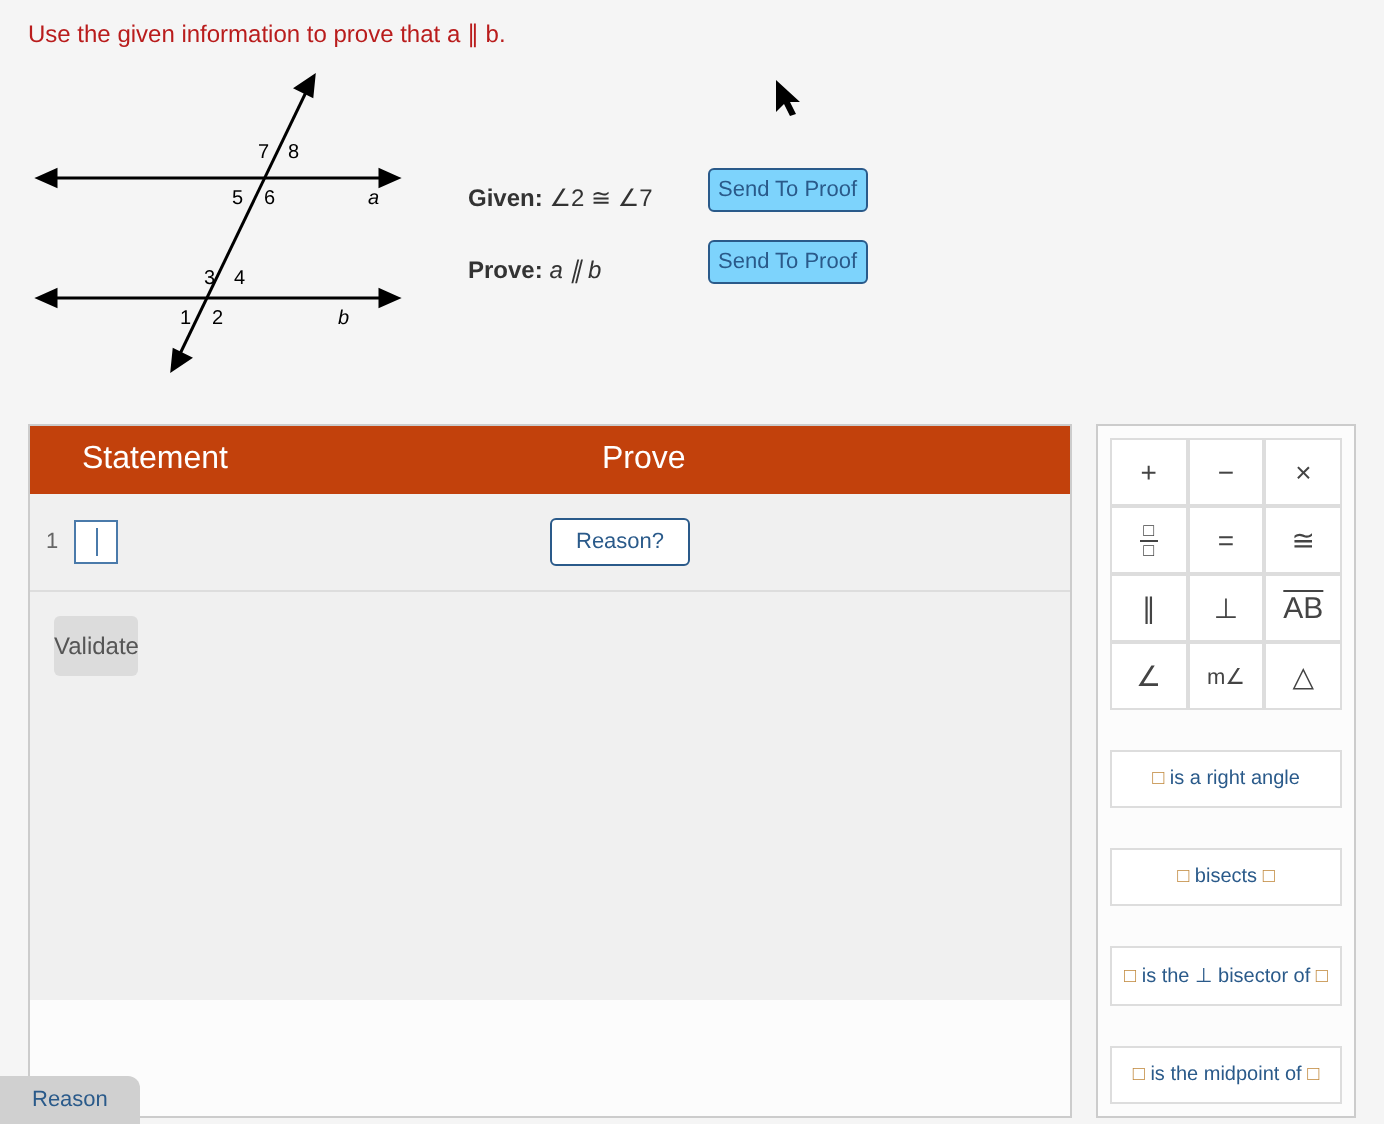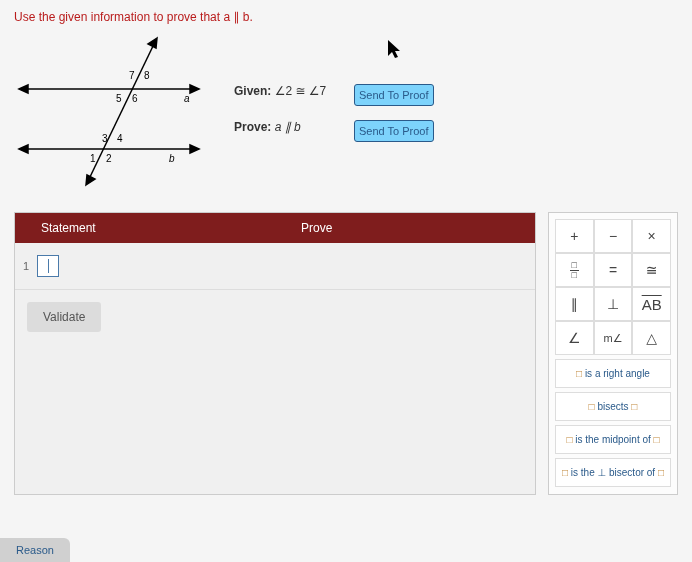--- a/index.html
+++ b/index.html
@@ -1,42 +1,42 @@
 <!DOCTYPE html>
 <html><head>
 <meta charset="utf-8">
 <style>
 *{box-sizing:border-box;margin:0;padding:0;font-family:Arial,sans-serif}
 body{background:#f5f5f5;width:692px;height:562px;position:relative;overflow:hidden}
 .instruction{padding:10px 14px;font-size:12px;color:#b91c1c}
 .top-section{display:flex;padding:0 14px;gap:20px}
 .diagram{width:200px;height:160px;position:relative}
 .givens{padding-top:50px;font-size:12px;color:#333}
-.givens-row{display:flex;align-items:flex-start;gap:10px;margin-bottom:14px}
+.givens-row{display:flex;align-items:flex-end;gap:10px;margin-bottom:14px}
 .givens-label{width:110px}
 .send-btn{border:1.5px solid #2a5a8a;background:#7dd3fc;color:#2a5a8a;font-size:11px;padding:4px 4px;border-radius:3px;cursor:pointer}
 .work-area{display:flex;gap:12px;padding:0 14px;margin-top:18px}
 .proof-table{flex:1;border:1px solid #ccc;background:#fcfcfc}
-.proof-header{display:flex;background:#7f1d1d;color:#fff;font-size:12px}
+.proof-header{display:flex;background:#c2410c;color:#fff;font-size:16px}
 .proof-header .col-s{flex:1;padding:8px 26px}
 .proof-header .col-r{flex:1;padding:8px 12px}
 .proof-row{display:flex;align-items:center;padding:12px 8px;background:#f0f0f0;border-bottom:1px solid #ddd}
 .row-num{font-size:11px;color:#666;margin-right:8px}
 .stmt-box{width:22px;height:22px;border:1.5px solid #4a7aaa;background:#fff;display:inline-block;position:relative}
 .stmt-box::after{content:"";position:absolute;left:50%;top:3px;bottom:3px;width:1px;background:#4a7aaa}
 .reason-btn{border:1.5px solid #2a5a8a;background:#fff;color:#2a5a8a;font-size:11px;padding:5px 12px;border-radius:3px;cursor:pointer}
 .proof-row .stmt-col{flex:1;display:flex;align-items:center}
 .proof-row .reason-col{flex:1}
 .validate-row{padding:12px;background:#f0f0f0}
-.validate-btn{background:#dcdcdc;border:none;color:#555;font-size:12px;padding:8px 16px;border-radius:3px;cursor:pointer}
+.validate-btn{background:#dcdcdc;border:none;color:#555;font-size:12px;padding:8px 0;border-radius:3px;cursor:pointer}
 .proof-body-spacer{height:150px;background:#f0f0f0}
 .palette{width:130px;border:1px solid #ccc;background:#fcfcfc;padding:6px}
 .pal-grid{display:grid;grid-template-columns:repeat(3,1fr);gap:0}
 .pal-cell{height:34px;border:1px solid #ddd;display:flex;align-items:center;justify-content:center;font-size:14px;color:#444;cursor:pointer;background:#fff}
-.pal-text{font-size:10px;color:#2a5a8a;text-align:center;padding:8px 4px;border:1px solid #ddd;background:#fff;margin-top:4px;cursor:pointer}
+.pal-text{font-size:10px;color:#2a5a8a;text-align:center;padding:8px 4px;border:1px solid #ddd;background:#fff;margin-top:20px;cursor:pointer}
 .pal-text .sq{color:#c0873a}
 .check-btn{position:absolute;left:0;bottom:0;background:#d0d0d0;color:#2a5a8a;font-size:11px;padding:6px 16px;border:none;border-radius:0 6px 0 0;cursor:pointer}
 .cursor{position:absolute;left:388px;top:40px;font-size:18px;color:#000;pointer-events:none}
 .frac{display:inline-flex;flex-direction:column;align-items:center;font-size:9px;line-height:1}
 .frac .n{border-bottom:1px solid #444;padding:0 2px}
 .seg{text-decoration:overline;font-size:15px}
 svg line{stroke:#000;stroke-width:1.5}
 svg text{font-size:10px;fill:#000}
 svg .arrow{stroke:#000;stroke-width:1.5;fill:#000}
 </style>
@@ -91,20 +91,23 @@
   <div class="proof-table">
     <div class="proof-header">
       <div class="col-s">Statement</div>
       <div class="col-r">Prove</div>
     </div>
     <div class="proof-row">
       <div class="stmt-col">
         <span class="row-num">1</span>
         <span class="stmt-box"></span>
       </div>
+      <div class="reason-col">
+        <button class="reason-btn">Reason?</button>
+      </div>
     </div>
     <div class="validate-row">
       <button class="validate-btn">Validate</button>
     </div>
     <div class="proof-body-spacer"></div>
   </div>
 
   <div class="palette">
     <div class="pal-grid">
       <div class="pal-cell">+</div>
@@ -122,21 +125,21 @@
       <div class="pal-cell">⊥</div>
       <div class="pal-cell">
           <span class="seg">AB</span>
         </div>
       <div class="pal-cell">∠</div>
       <div class="pal-cell" style="font-size:11px">m∠</div>
       <div class="pal-cell">△</div>
     </div>
     <div class="pal-text"><span class="sq">□</span> is a right angle</div>
     <div class="pal-text"><span class="sq">□</span> bisects <span class="sq">□</span></div>
+    <div class="pal-text"><span class="sq">□</span> is the ⊥ bisector of <span class="sq">□</span></div>
     <div class="pal-text"><span class="sq">□</span> is the midpoint of <span class="sq">□</span></div>
-    <div class="pal-text"><span class="sq">□</span> is the ⊥ bisector of <span class="sq">□</span></div>
   </div>
 </div>
 
 <button class="check-btn">Reason</button>
 <div class="cursor"><svg width="16" height="20">
       <polygon points="0,0 0,16 4,12 7,18 10,17 7,11 12,11" fill="#000"></polygon>
     </svg></div>
 
 </body></html>

